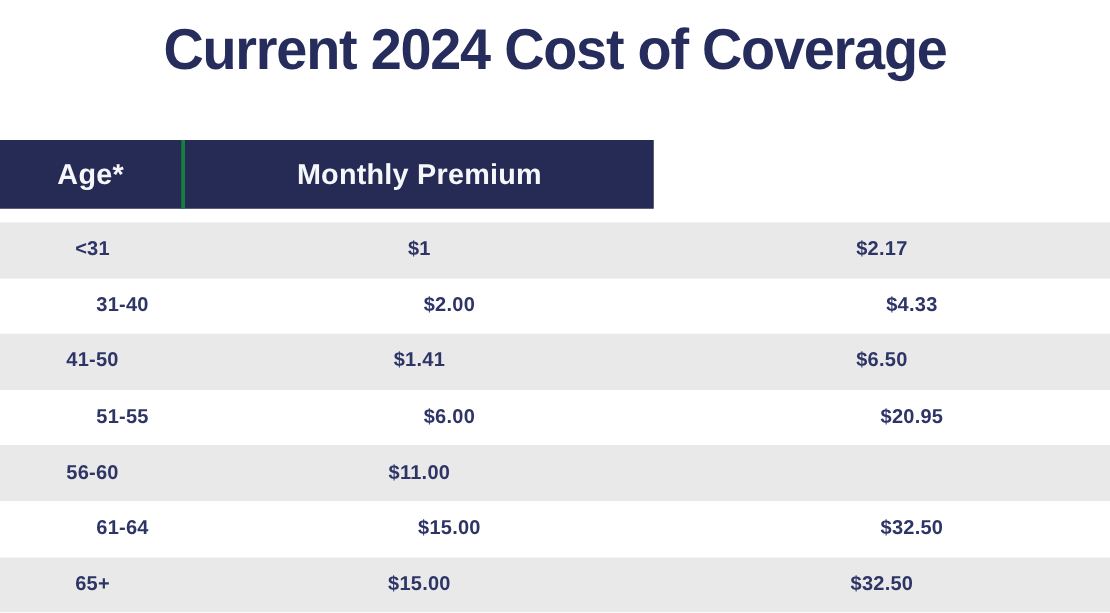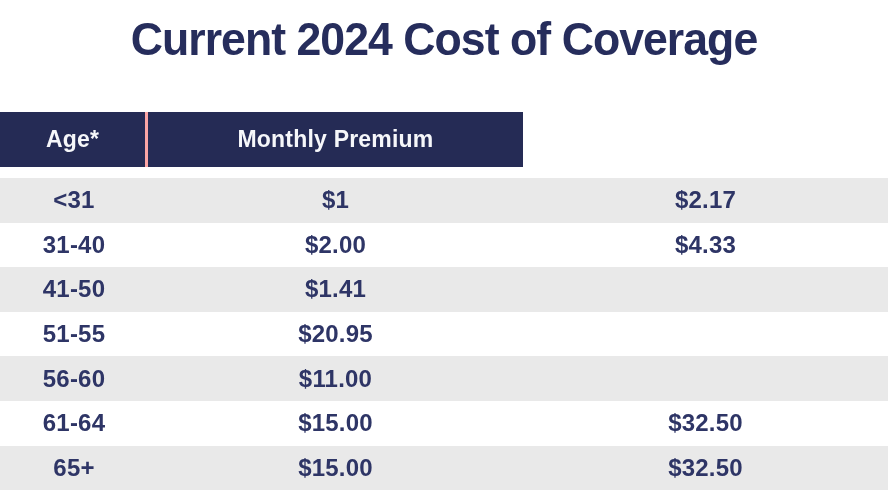--- a/index.html
+++ b/index.html
@@ -37,35 +37,35 @@
   .thead .hcell {
     background: #252b55;
     color: #f6f7fa;
     font-size: 23px;
     font-weight: 700;
     letter-spacing: 0.2px;
     display: flex;
     align-items: center;
     justify-content: center;
   }
-  .thead .hcell.divided { border-right: 3px solid #fca5a5; }
+  .thead .hcell.divided { border-right: 3px solid #15803d; }
   .tgap { height: 11px; background: #ffffff; }
   .tbody { display: block; }
   .trow {
     display: grid;
     grid-template-columns: 148px 375px 365px;
     height: 44.6px;
   }
   .trow.even { background: #e9e9e9; }
-  .trow.odd  { background: #ffffff; }
+  .trow.odd  { background: #ffffff; padding-left: 24px; }
   .tcell {
     display: flex;
     align-items: center;
     justify-content: center;
-    font-size: 24px;
+    font-size: 16px;
     font-weight: 700;
     color: #2e3566;
     letter-spacing: 0.2px;
   }
 </style>
 </head>
 <body>
 
 <div class="slide">
 
@@ -87,23 +87,25 @@
           <div class="tcell">$2.17</div>
         </div>
         <div class="trow odd">
           <div class="tcell">31-40</div>
           <div class="tcell">$2.00</div>
           <div class="tcell">$4.33</div>
         </div>
         <div class="trow even">
           <div class="tcell">41-50</div>
           <div class="tcell">$1.41</div>
+          <div class="tcell">$6.50</div>
         </div>
         <div class="trow odd">
           <div class="tcell">51-55</div>
+          <div class="tcell">$6.00</div>
           <div class="tcell">$20.95</div>
         </div>
         <div class="trow even">
           <div class="tcell">56-60</div>
           <div class="tcell">$11.00</div>
         </div>
         <div class="trow odd">
           <div class="tcell">61-64</div>
           <div class="tcell">$15.00</div>
           <div class="tcell">$32.50</div>

